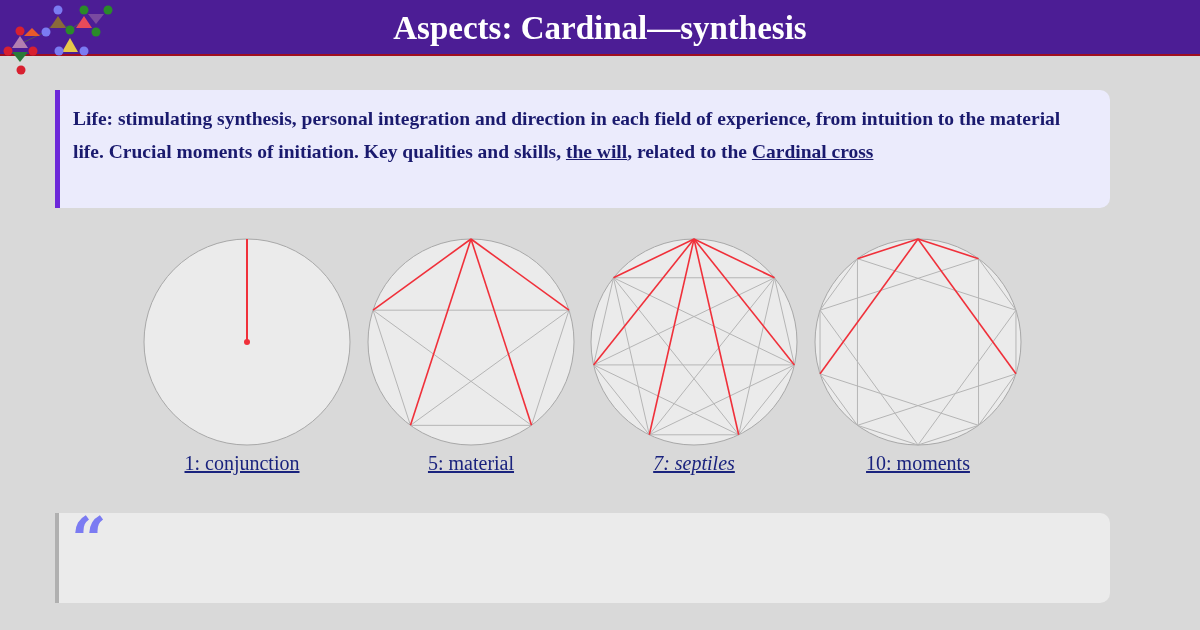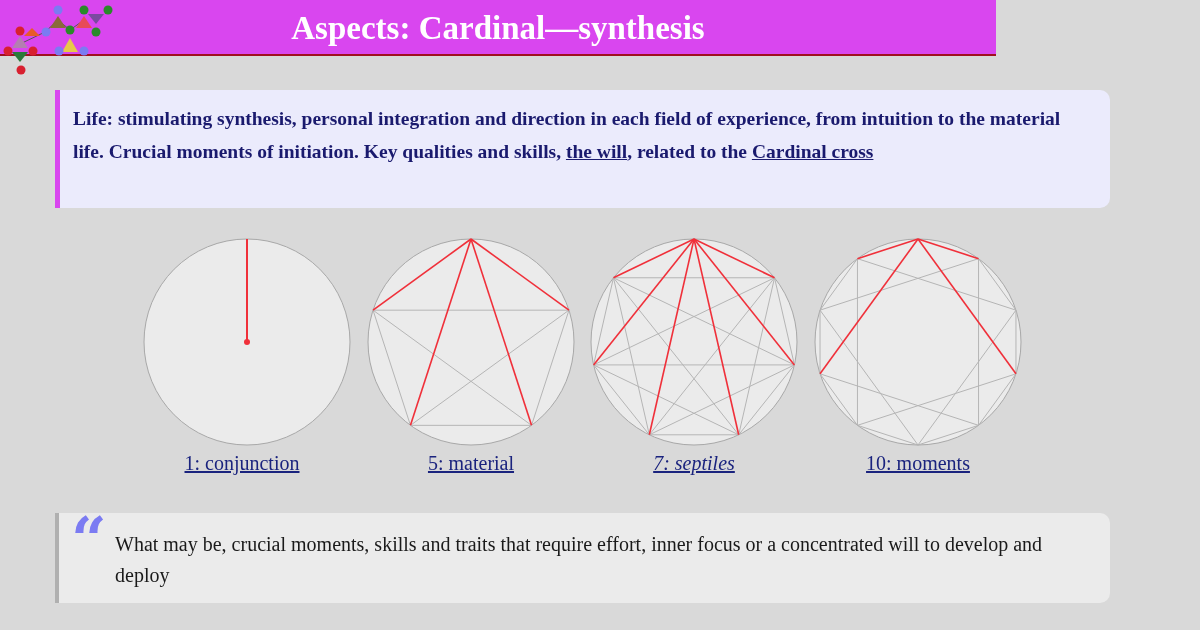--- a/index.html
+++ b/index.html
@@ -3,33 +3,33 @@
 <meta charset="utf-8">
 <style>
   html, body { margin: 0; padding: 0; }
   body {
     width: 1200px; height: 630px; overflow: hidden;
     background: #d9d9d9;
     font-family: "Liberation Serif", "DejaVu Serif", serif;
     position: relative;
   }
   .header {
-    position: absolute; left: 0; top: 0; width: 996px; height: 54px;
-    background: #d946ef;
+    position: absolute; left: 0; top: 0; width: 1200px; height: 54px;
+    background: #4c1d95;
     border-bottom: 2px solid #a01020;
   }
   .header-title {
     position: absolute; left: 0; right: 0; top: 8px;
     text-align: center; color: #ffffff;
     font-weight: bold; font-size: 33px; line-height: 40px;
   }
   .logo { position: absolute; left: 0; top: 0; width: 120px; height: 80px; }
   .info-box {
     position: absolute; left: 55px; top: 90px; width: 1055px; height: 118px;
-    background: #ebebfc; border-left: 5px solid #d946ef;
+    background: #ebebfc; border-left: 5px solid #6d28d9;
     border-radius: 0 10px 10px 0; box-sizing: border-box;
     padding: 13px 36px 0 13px;
     color: #1a1a6e; font-weight: bold; font-size: 19.5px; line-height: 32.5px;
   }
   .info-box a { color: #1a1a6e; text-decoration: underline; }
   .diagram { position: absolute; top: 237px; width: 210px; }
   .diagram svg { display: block; }
   .diagram-label {
     position: absolute; top: 452px; width: 240px; text-align: center;
     font-size: 20px; color: #1a237e; text-decoration: underline;
@@ -161,14 +161,13 @@
         <line x1="105" y1="2" x2="202.9588211784008" y2="136.82875042061957" stroke="#f0303a" stroke-width="1.6"></line>
         <line x1="105" y1="2" x2="7.041178821599189" y2="136.8287504206196" stroke="#f0303a" stroke-width="1.6"></line>
         <line x1="105" y1="2" x2="44.458119013875255" y2="21.67124957938043" stroke="#f0303a" stroke-width="1.6"></line>
       </svg>
     </div>
     <a href="#" class="diagram-label" style="left: 798px;">10: moments</a>
   </div>
 
 <div class="quote-box">
   <div class="quote-mark">“</div>
-  <div class="quote-text">What may be, crucial moments, skills and traits that require effort, inner focus or a concentrated will to develop and deploy</div>
 </div>
 
 </body></html>

